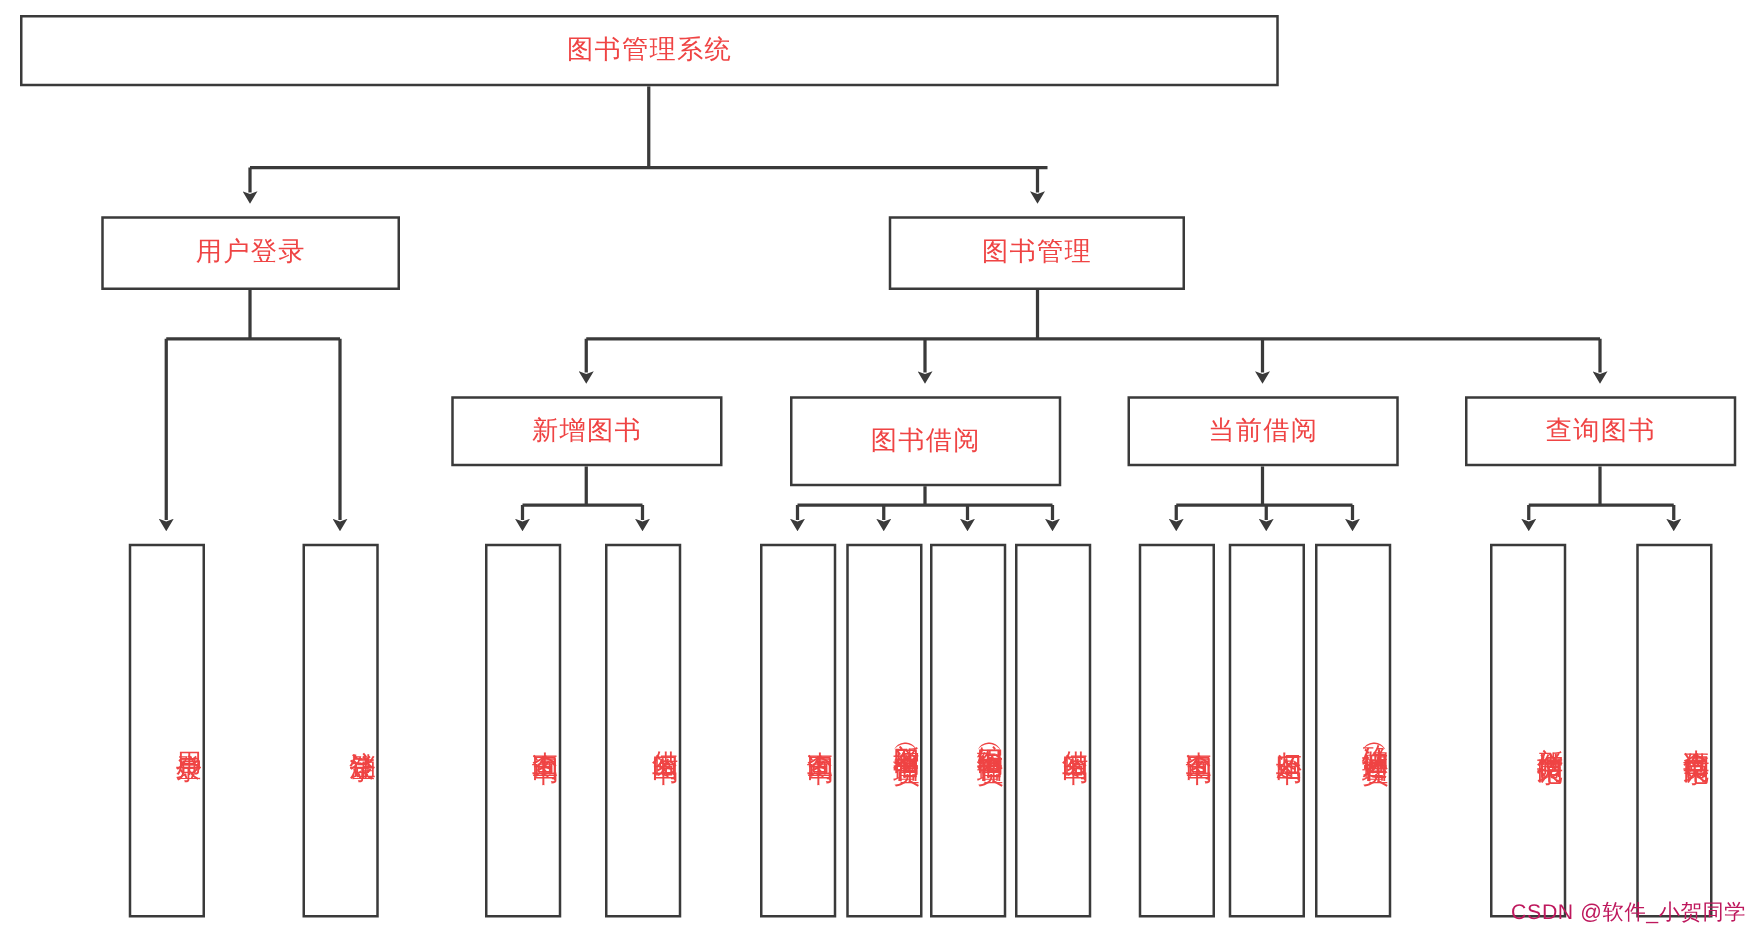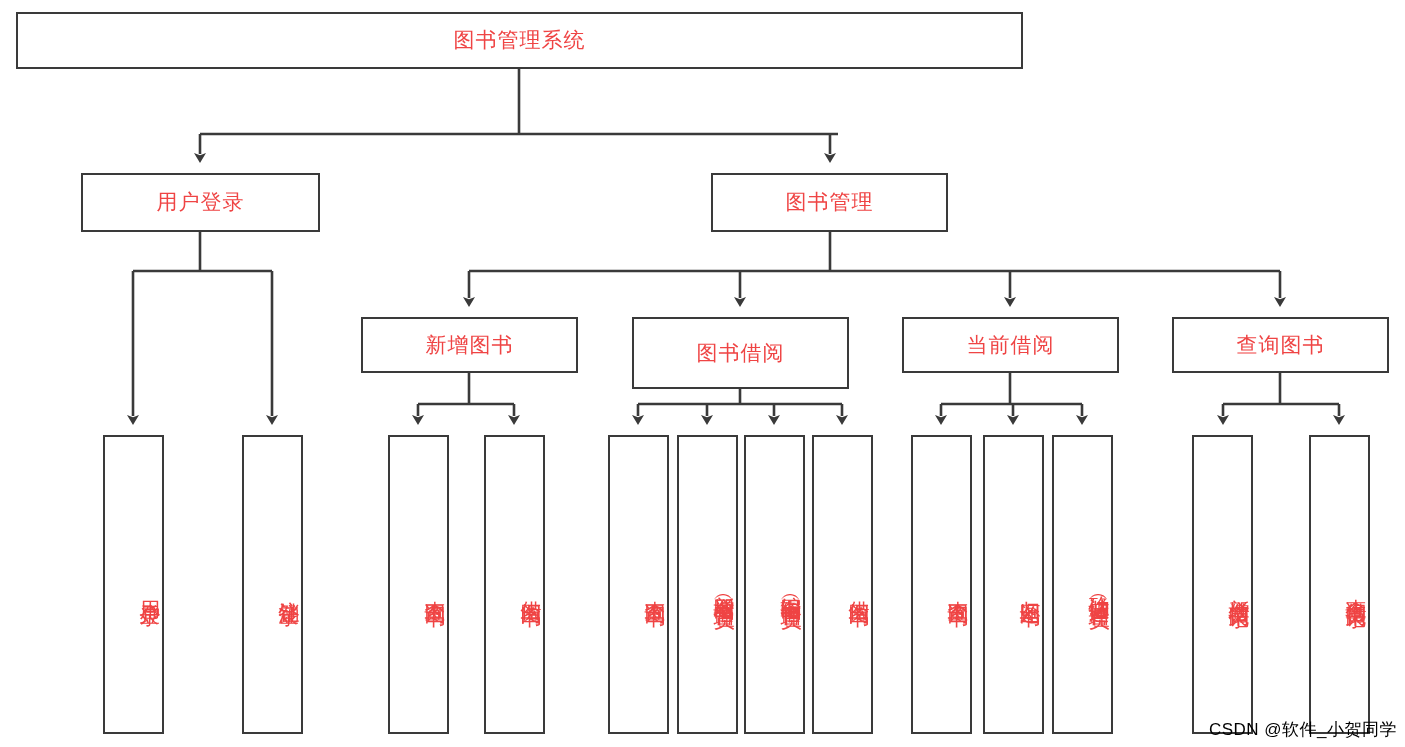--- a/index.html
+++ b/index.html
@@ -54,21 +54,21 @@
     writing-mode: vertical-rl;
     text-orientation: upright;
     display: block;
     white-space: normal;
   }
   #watermark {
     position: absolute;
     right: 8px;
     bottom: 6px;
     font-size: 17px;
-    color: #000000;
+    color: #be185d;
     letter-spacing: 0.5px;
     white-space: nowrap;
   }
 </style>
 </head>
 <body>
 
 <div id="canvas">
 
   <svg id="wires" viewBox="0 0 1405 747">

